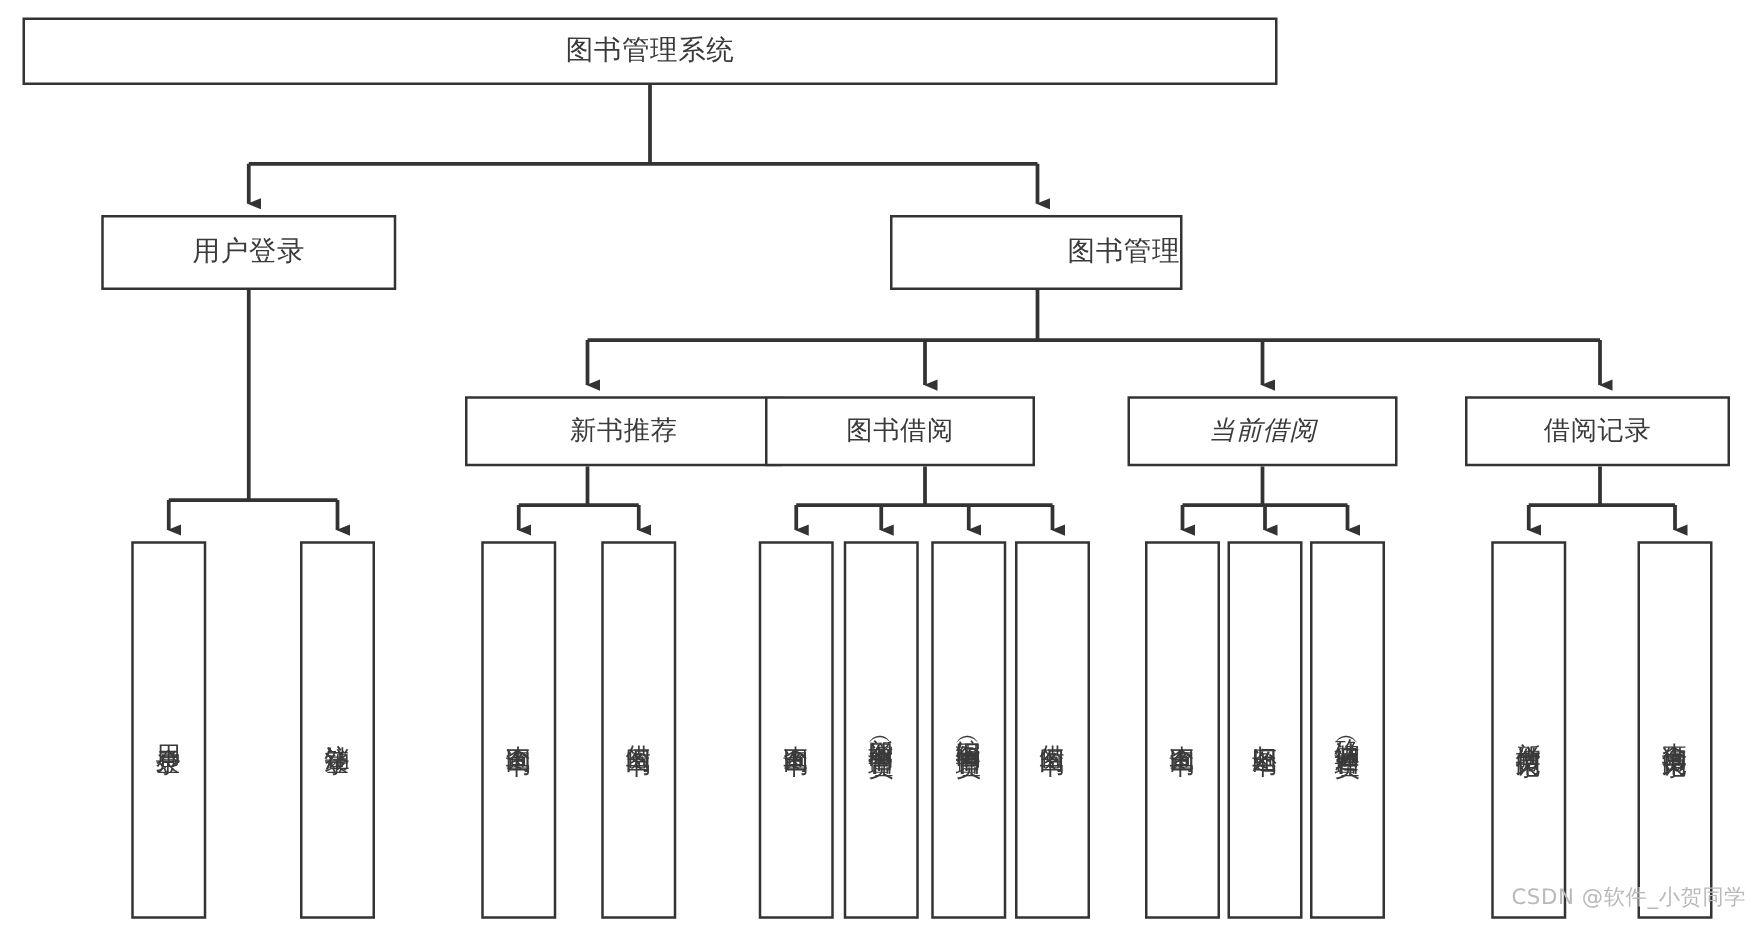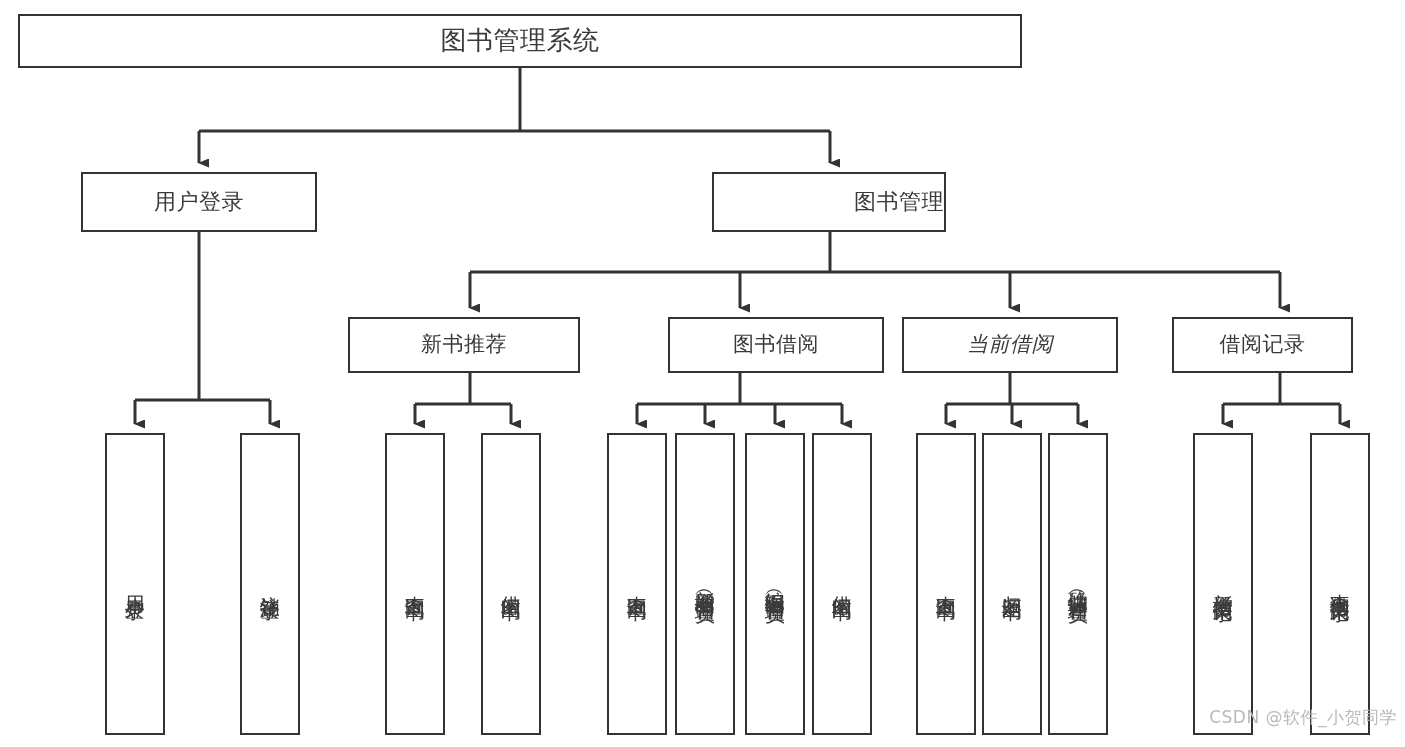--- a/index.html
+++ b/index.html
@@ -43,21 +43,21 @@
     text-align: center;
     white-space: nowrap;
   }
   .node-box.vertical .node-label {
     writing-mode: vertical-rl;
     text-orientation: upright;
     white-space: normal;
     letter-spacing: 2px;
     font-size: 20px;
   }
-  .node-box.level-root .node-label { font-size: 26px; }
+  .node-box.level-root .node-label { font-size: 22px; }
   .node-box.level-2 .node-label { font-size: 22px; }
   .node-box.level-3 .node-label { font-size: 21px; }
   #watermark {
     position: absolute;
     right: 8px;
     bottom: 18px;
     font-size: 17px;
     color: #b9b9b9;
     letter-spacing: 0.5px;
     white-space: nowrap;
@@ -125,30 +125,30 @@
     <span class="node-label">图书管理系统</span>
   </div>
 
   <div class="node-box level-2" style="left:81px; top:172px; width:236px; height:60px;">
     <span class="node-label">用户登录</span>
   </div>
   <div class="node-box level-2" style="left:712px; top:172px; width:234px; height:60px;justify-content:flex-end;">
     <span class="node-label">图书管理</span>
   </div>
 
-  <div class="node-box level-3" style="left:348px; top:317px; width:232px; height:56px;justify-content:center;">
+  <div class="node-box level-3" style="left:372px; top:317px; width:254px; height:56px;justify-content:center;">
     <span class="node-label">新书推荐</span>
   </div>
-  <div class="node-box level-3" style="left:668px; top:317px; width:216px; height:56px;">
+  <div class="node-box level-3" style="left:612px; top:317px; width:216px; height:56px;">
     <span class="node-label">图书借阅</span>
   </div>
   <div class="node-box level-3" style="left:902px; top:317px; width:216px; height:56px;font-style:italic;">
     <span class="node-label">当前借阅</span>
   </div>
-  <div class="node-box level-3" style="left:1172px; top:317px; width:181px; height:56px;">
+  <div class="node-box level-3" style="left:1172px; top:317px; width:212px; height:56px;">
     <span class="node-label">借阅记录</span>
   </div>
 
   <div class="node-box vertical" style="left:105px; top:433px; width:60px; height:302px;">
     <span class="node-label">用户登录</span>
   </div>
   <div class="node-box vertical" style="left:240px; top:433px; width:60px; height:302px;">
     <span class="node-label">注销登录</span>
   </div>
 

